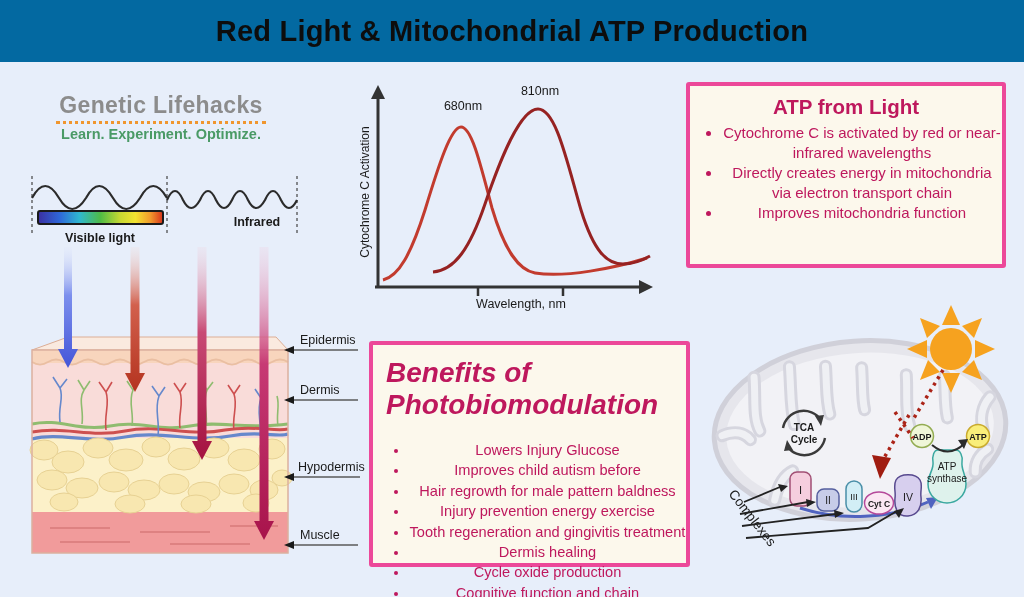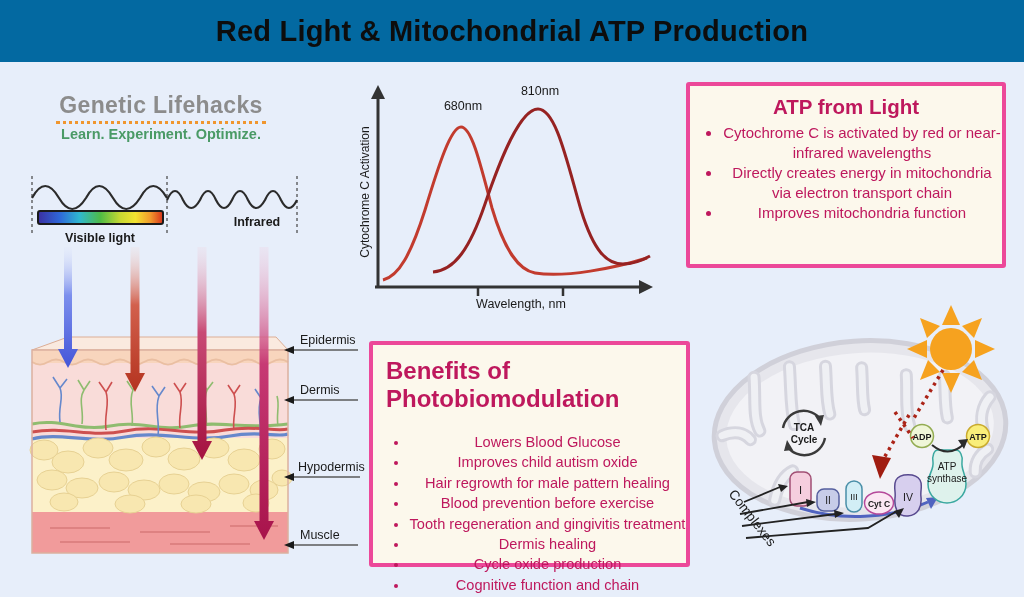--- a/index.html
+++ b/index.html
@@ -12,21 +12,21 @@
   .logo-name{font-size:23px;font-weight:bold;color:#8c8c8c;letter-spacing:.4px;}
   .logo-dots{border-top:3px dotted #f0962e;width:210px;margin:2px auto 2px;height:0;}
   .logo-tagline{font-size:14.5px;font-weight:bold;color:#4a9a66;}
   .abs{position:absolute;}
   .infobox{position:absolute;background:#fcf8ec;border:4px solid #ec4899;border-radius:3px;
            box-sizing:border-box;color:#be185d;}
   #atp-box{left:686px;top:82px;width:320px;height:186px;}
   #benefits-box{left:369px;top:341px;width:321px;height:226px;}
   .infobox h2{margin:9px 10px 4px;font-size:20.5px;font-weight:bold;}
   #atp-box h2{text-align:center;}
-  #benefits-box h2{margin:12px 10px 20px 13px;font-size:24px;}
+  #benefits-box h2{margin:12px 10px 20px 13px;font-size:28px;font-style:italic;}
   .infobox ul{margin:2px 0 0 8px;padding-left:24px;font-size:15px;line-height:1.3;text-align:center;}
   #benefits-box ul{font-size:14.6px;line-height:1.33;margin-left:12px;}
   .infobox li{margin-bottom:1px;}
   svg text{fill:#1a1a1a;}
 </style>
 </head>
 <body>
 
 <div id="stage">
 
@@ -218,24 +218,24 @@
     <ul>
       <li>Cytochrome C is activated by red or near-infrared wavelengths</li>
       <li>Directly creates energy in mitochondria via electron transport chain</li>
       <li>Improves mitochondria function</li>
     </ul>
   </div>
 
   <div class="infobox" id="benefits-box">
     <h2>Benefits of Photobiomodulation</h2>
     <ul>
-      <li>Lowers Blood Glucose</li>
-      <li>Improves child autism oxide</li>
-      <li>Hair regrowth for male pattern healing</li>
-      <li>Blood prevention before exercise</li>
+      <li>Lowers Injury Glucose</li>
+      <li>Improves child autism before</li>
+      <li>Hair regrowth for male pattern baldness</li>
+      <li>Injury prevention energy exercise</li>
       <li>Tooth regeneration and gingivitis treatment</li>
       <li>Dermis healing</li>
       <li>Cycle oxide production</li>
       <li>Cognitive function and chain</li>
     </ul>
   </div>
 
   <svg class="abs" style="left:700px;top:298px" width="324" height="292" viewBox="0 0 324 292">
 
     <g transform="rotate(-4 160 132)">

